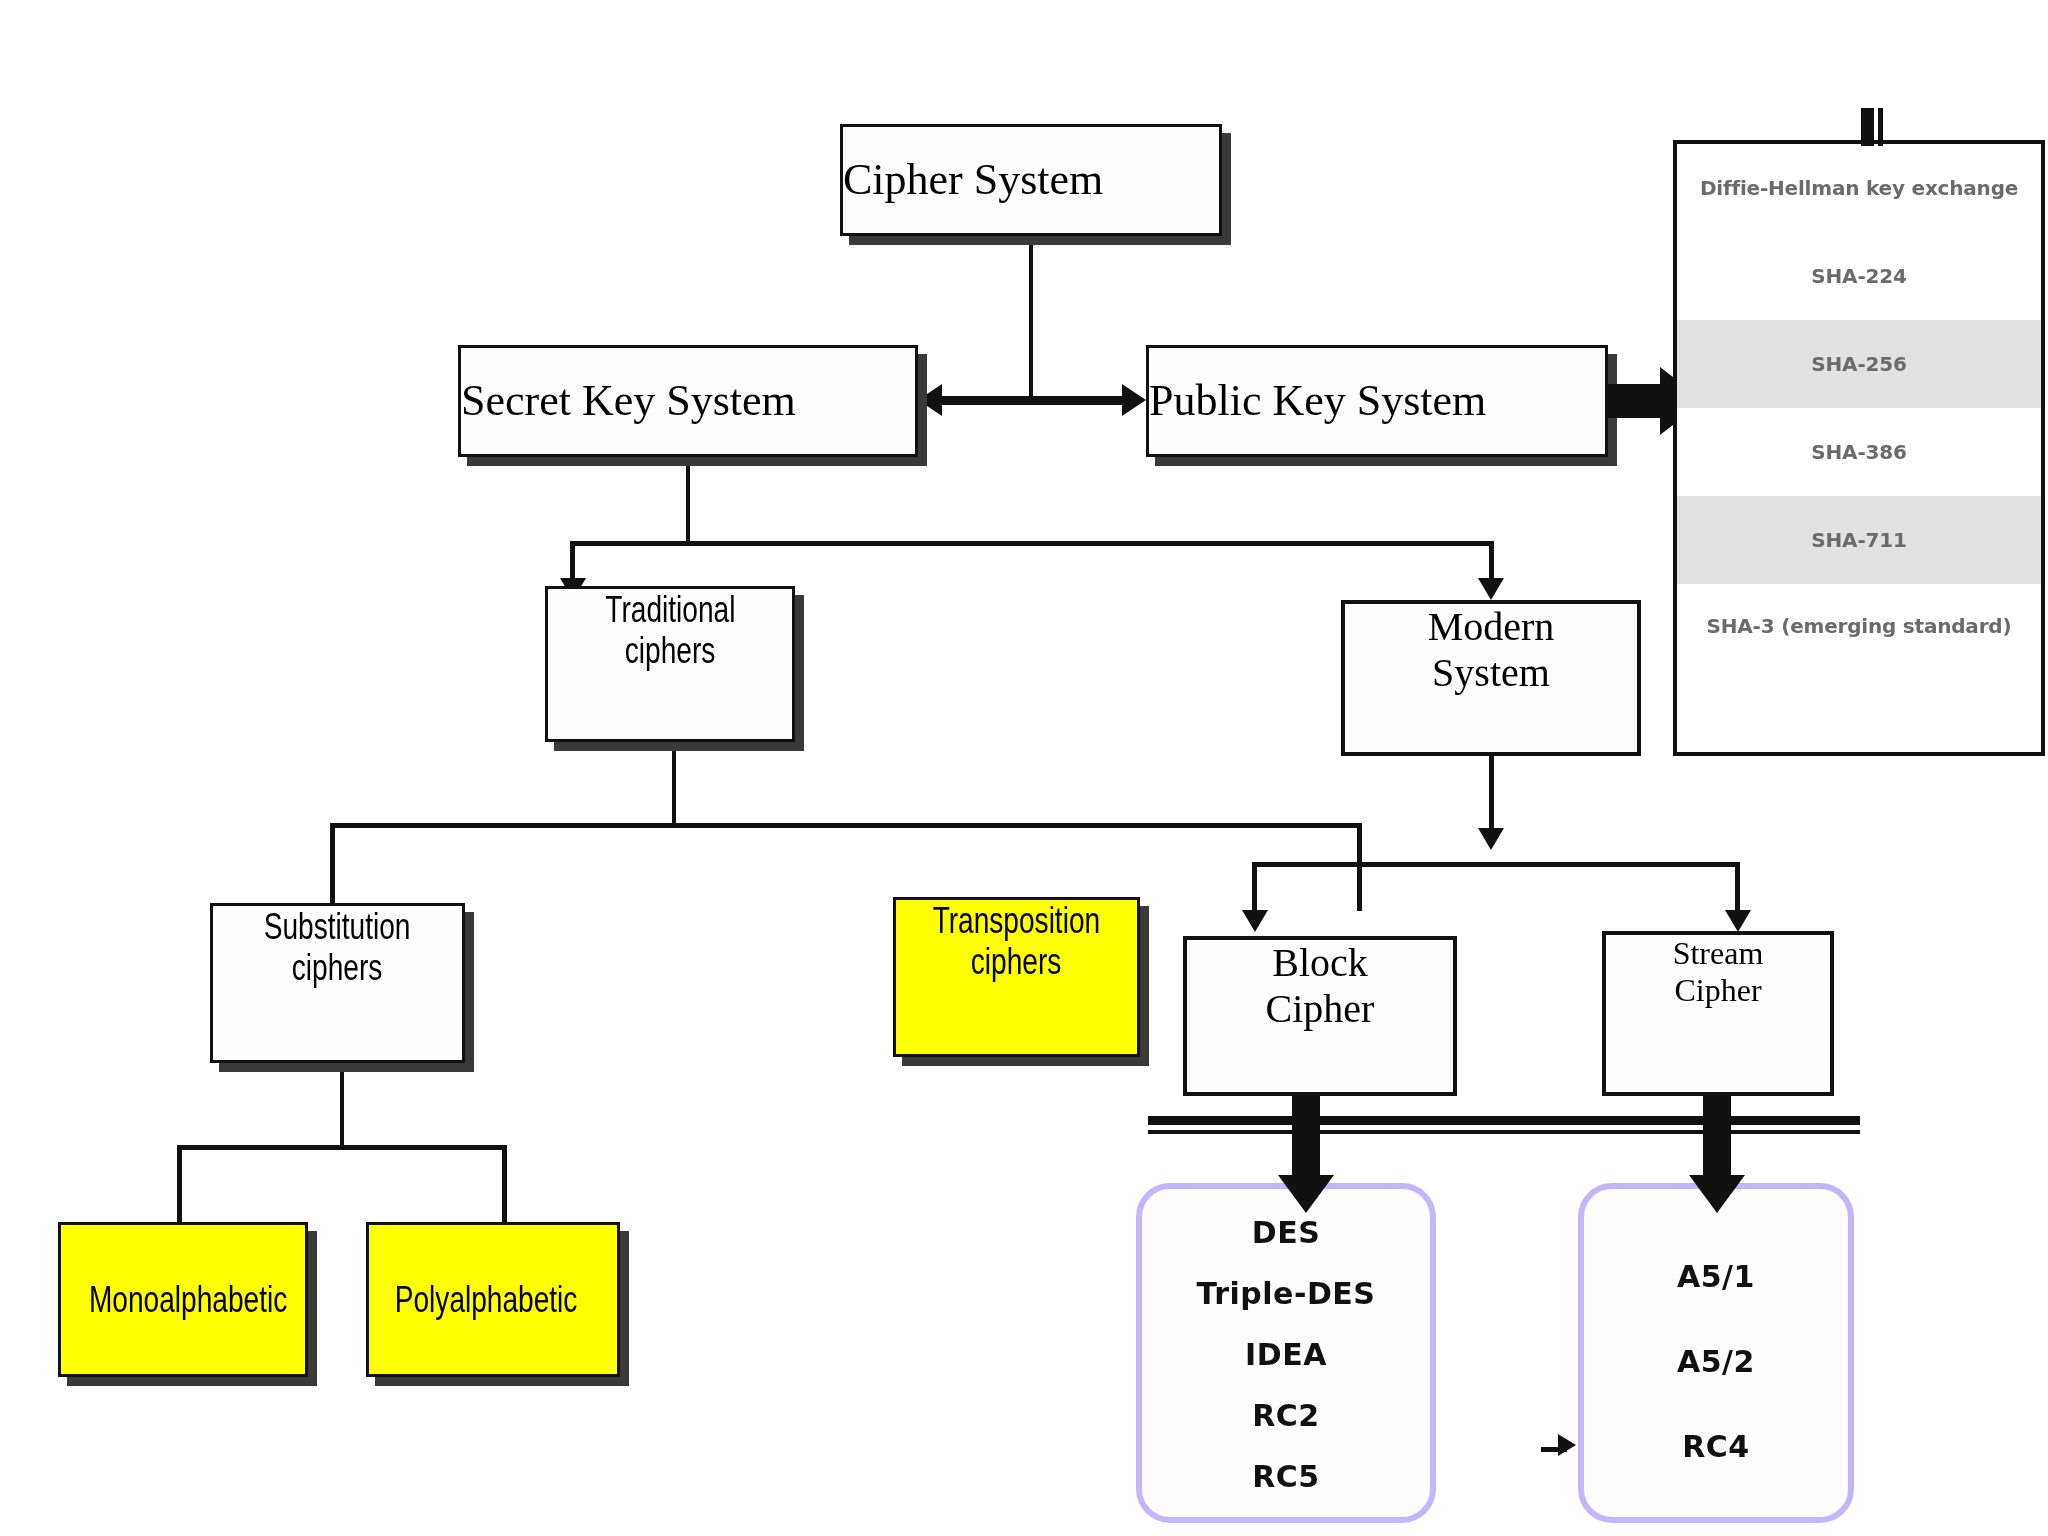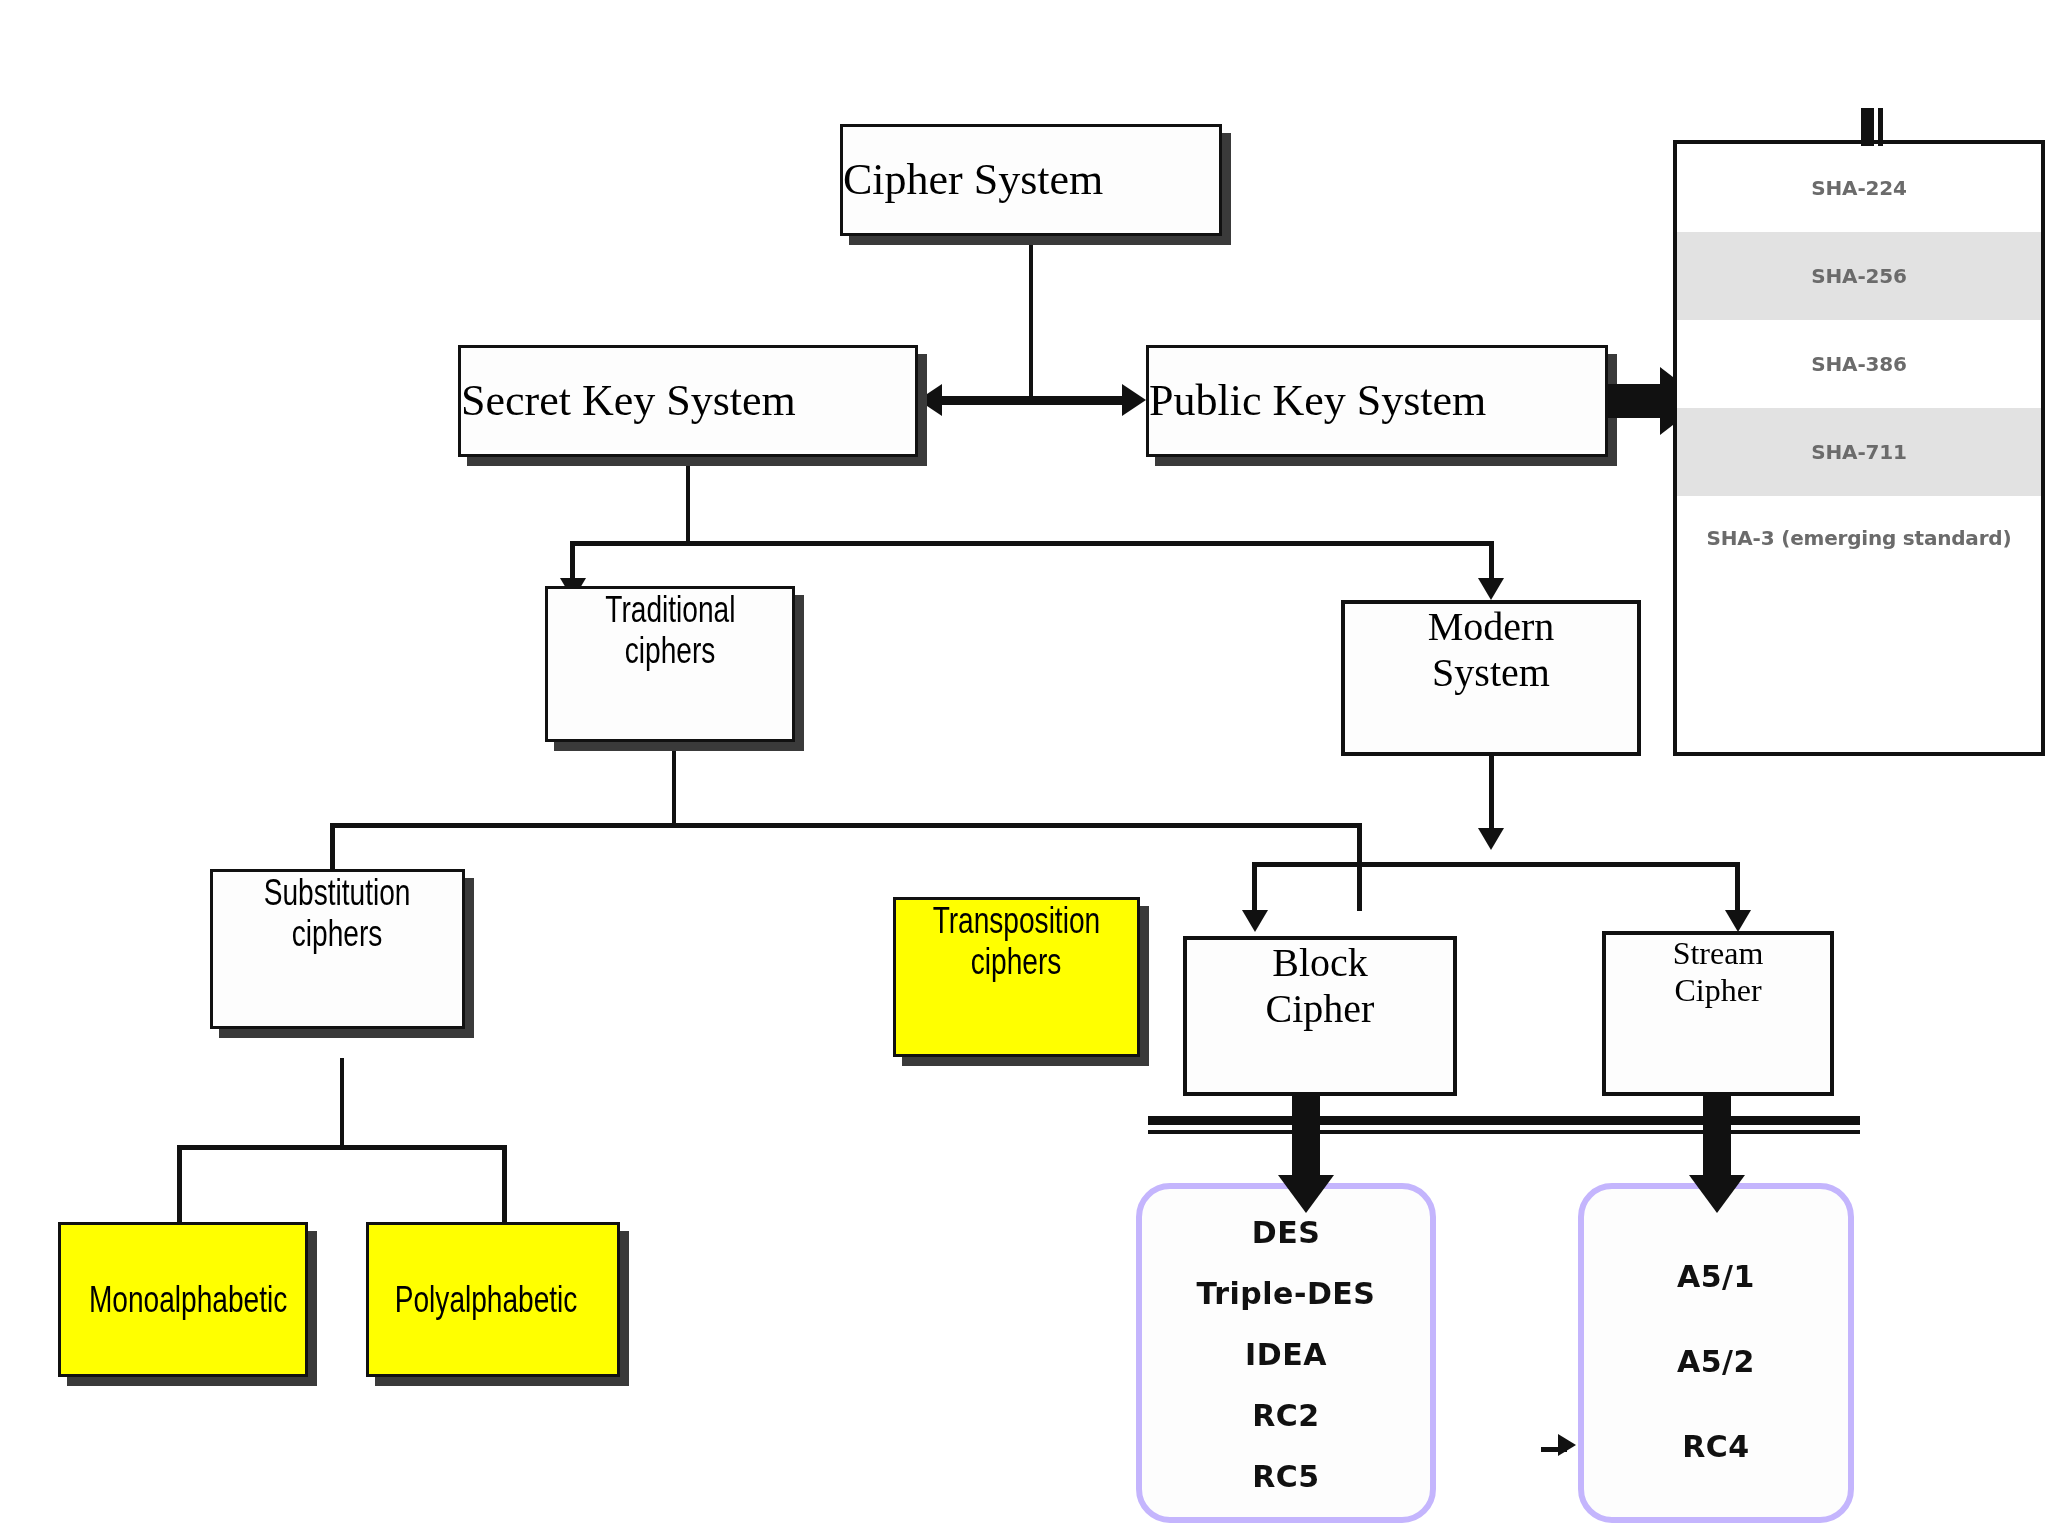--- a/index.html
+++ b/index.html
@@ -74,20 +74,21 @@
 
   <div class="fat" style="left:1608px;top:367px;width:96px;height:68px;">
     <div class="stem" style="left:0;top:17px;width:54px;height:34px;"></div>
     <div class="head head-r" style="left:52px;top:0;"></div>
   </div>
 
   <div class="panel-tick" style="left:1861px;top:108px;width:13px;height:38px;"></div>
   <div class="panel-tick" style="left:1878px;top:108px;width:5px;height:38px;"></div>
 
   <div id="hashpanel" style="left:1673px;top:140px;width:372px;height:616px;">
+    <div class="hrow" style="height:88px;">Diffie-Hellman key exchange</div>
     <div class="hrow" style="height:88px;">SHA-224</div>
     <div class="hrow alt" style="height:88px;">SHA-256</div>
     <div class="hrow" style="height:88px;">SHA-386</div>
     <div class="hrow alt" style="height:88px;">SHA-711</div>
     <div class="hrow" style="height:84px;">SHA-3 (emerging standard)</div>
   </div>
 
   <div class="ln lnv" style="left:686px;top:457px;width:4px;height:87px;"></div>
   <div class="ln lnh" style="left:570px;top:541px;width:924px;height:5px;"></div>
   <div class="ln lnv" style="left:570px;top:541px;width:5px;height:45px;"></div>
@@ -111,21 +112,21 @@
   <div class="ln lnv" style="left:1357px;top:823px;width:5px;height:88px;"></div>
 
   <div class="ln lnv" style="left:1489px;top:756px;width:5px;height:78px;"></div>
   <div class="ahd ahd-d" style="left:1478px;top:828px;"></div>
   <div class="ln lnh" style="left:1252px;top:862px;width:488px;height:5px;"></div>
   <div class="ln lnv" style="left:1252px;top:862px;width:5px;height:58px;"></div>
   <div class="ln lnv" style="left:1735px;top:862px;width:5px;height:58px;"></div>
   <div class="ahd ahd-d" style="left:1242px;top:910px;"></div>
   <div class="ahd ahd-d" style="left:1725px;top:910px;"></div>
 
-  <div class="node shadow" style="left:210px;top:869px;width:255px;height:160px;flex-direction:column;font-size:36px;">
+  <div class="node shadow" style="left:210px;top:903px;width:255px;height:160px;flex-direction:column;font-size:36px;">
     <span class="cond">Substitution</span>
     <span class="cond">ciphers</span>
   </div>
 
   <div class="node shadow yellow" style="left:893px;top:897px;width:247px;height:160px;flex-direction:column;font-size:36px;">
     <span class="cond">Transposition</span>
     <span class="cond">ciphers</span>
   </div>
 
   <div class="node serif" style="left:1183px;top:936px;width:274px;height:160px;flex-direction:column;font-size:40px;border-width:4px;">

